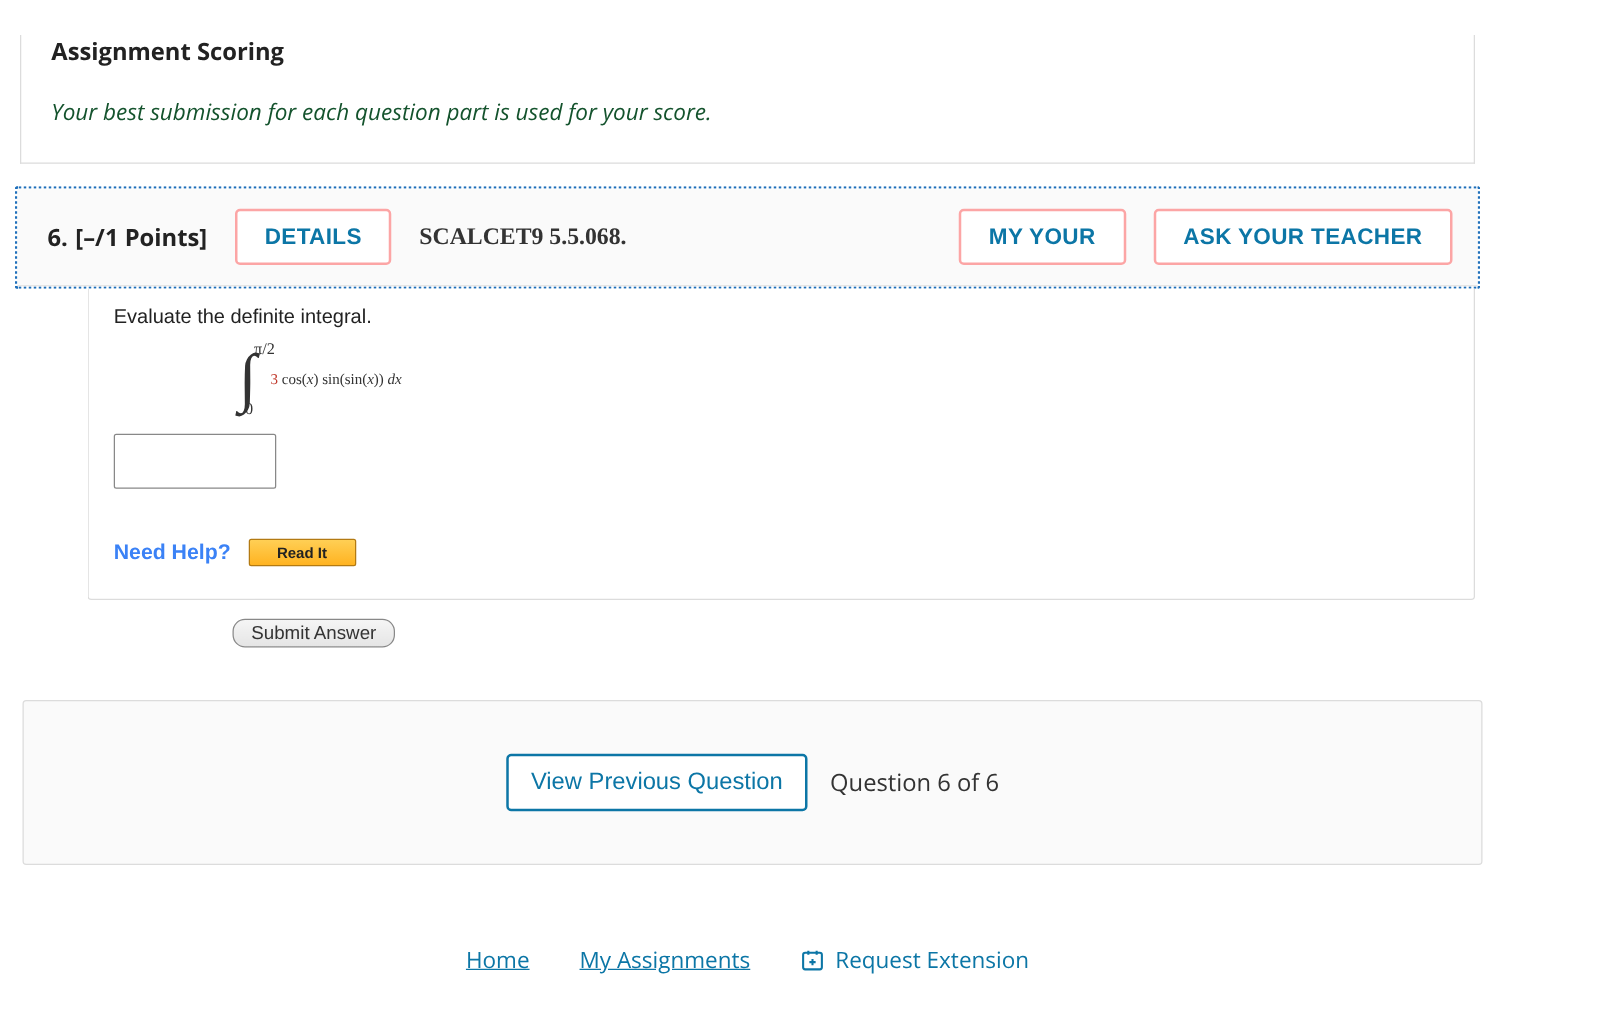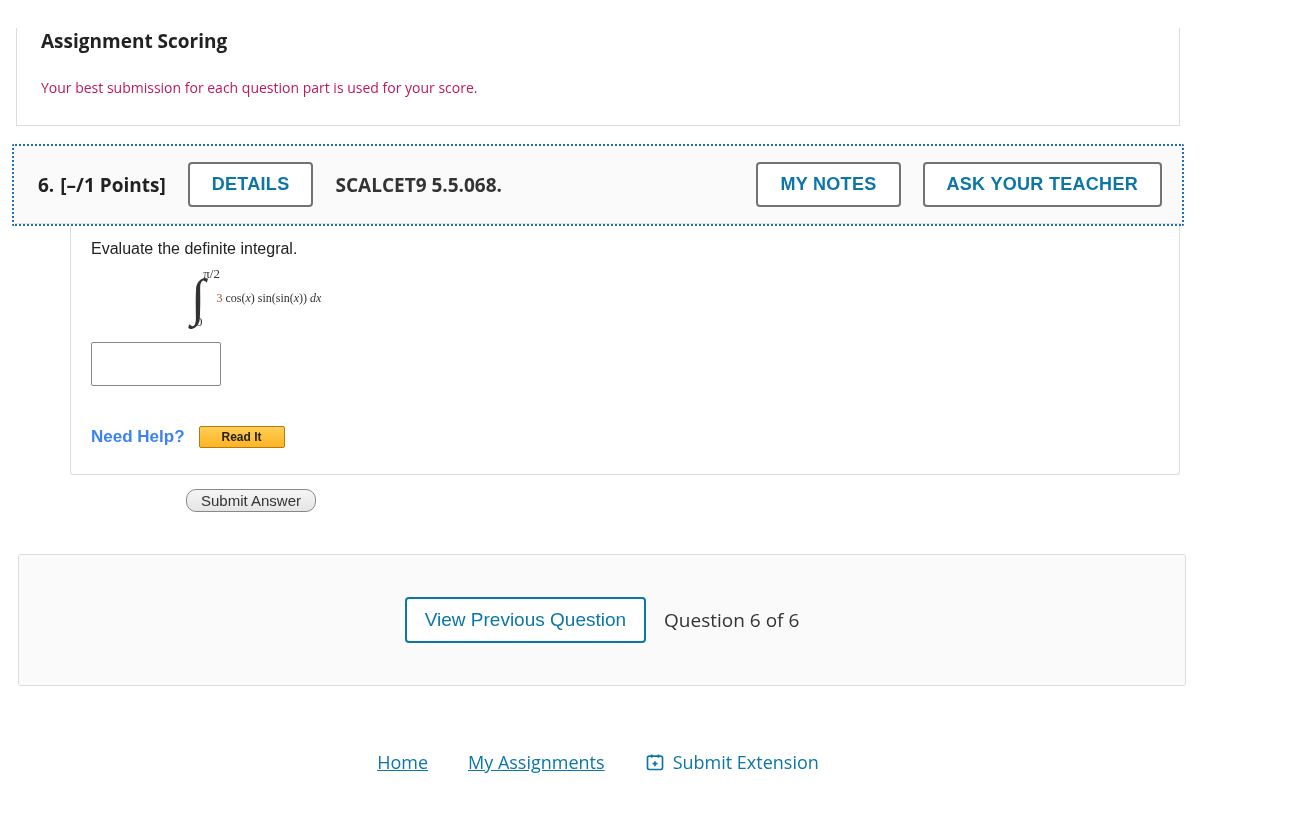--- a/index.html
+++ b/index.html
@@ -18,22 +18,23 @@
     padding: 0 24px 20px 24px;
   }
   .top-box h2 {
     font-size: 19px;
     font-weight: 700;
     color: #222;
     margin: 28px 0 24px 0;
   }
   .top-box p {
     margin: 0 0 8px 0;
-    color: #be185d;
-    font-size: 14px;
+    color: #14532d;
+    font-size: 18px;
+    font-style: italic;
   }
   .question-wrap {
     margin: 18px 12px 0 12px;
     border: 2px dotted #1e6fba;
     border-radius: 2px;
     padding: 0;
   }
   .question-header {
     display: flex;
     align-items: center;
@@ -44,34 +45,35 @@
   }
   .qnum {
     font-size: 19px;
     font-weight: 700;
     color: #222;
     display: flex;
     gap: 6px;
   }
   .qnum .pts { font-weight: 700; }
   .btn-outline {
-    border: 2px solid #737373;
+    border: 2px solid #fca5a5;
     background: #fff;
     color: #0c76a6;
     font-weight: 600;
     font-size: 18px;
     padding: 10px 22px;
     border-radius: 4px;
     cursor: pointer;
     letter-spacing: 0.3px;
   }
   .scal {
     font-size: 19px;
     font-weight: 700;
     color: #333;
+    font-family: Liberation Serif, serif;
   }
   .header-spacer { flex: 1; }
   .question-body {
     margin: 0 0 0 70px;
     border: none;
   }
   .question-body-inner {
     border-left: 1px solid #dcdcdc;
     border-right: 1px solid #dcdcdc;
     border-bottom: 1px solid #dcdcdc;
@@ -222,21 +224,21 @@
 
   <div class="question-wrap">
     <div class="question-header">
       <div class="qnum">
         <span>6.</span>
         <span class="pts">[–/1 Points]</span>
       </div>
       <button class="btn-outline">DETAILS</button>
       <div class="scal">SCALCET9 5.5.068.</div>
       <div class="header-spacer"></div>
-      <button class="btn-outline">MY NOTES</button>
+      <button class="btn-outline">MY YOUR</button>
       <button class="btn-outline">ASK YOUR TEACHER</button>
     </div>
   </div>
 
   <div class="question-body">
     <div class="question-body-inner">
       <div class="prompt">Evaluate the definite integral.</div>
 
       <div class="integral">
         <span class="int-sym">∫</span>
@@ -267,17 +269,17 @@
 
   <div class="footer-links">
     <a>Home</a>
     <a>My Assignments</a>
     <span class="req-ext">
       <svg class="plus-icon" viewBox="0 0 24 24" fill="none" stroke-width="2">
         <rect x="3" y="5" width="18" height="16" rx="2"></rect>
         <path d="M8 3v4M16 3v4"></path>
         <path d="M12 11v6M9 14h6"></path>
       </svg>
-      <span>Submit Extension</span>
+      <span>Request Extension</span>
     </span>
   </div>
 
 </div>
 
 </body></html>

